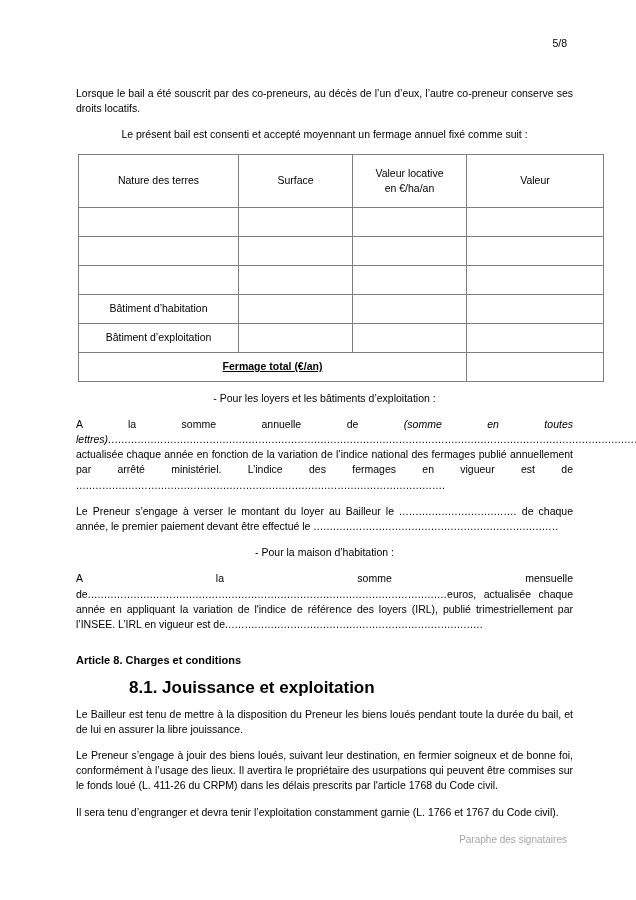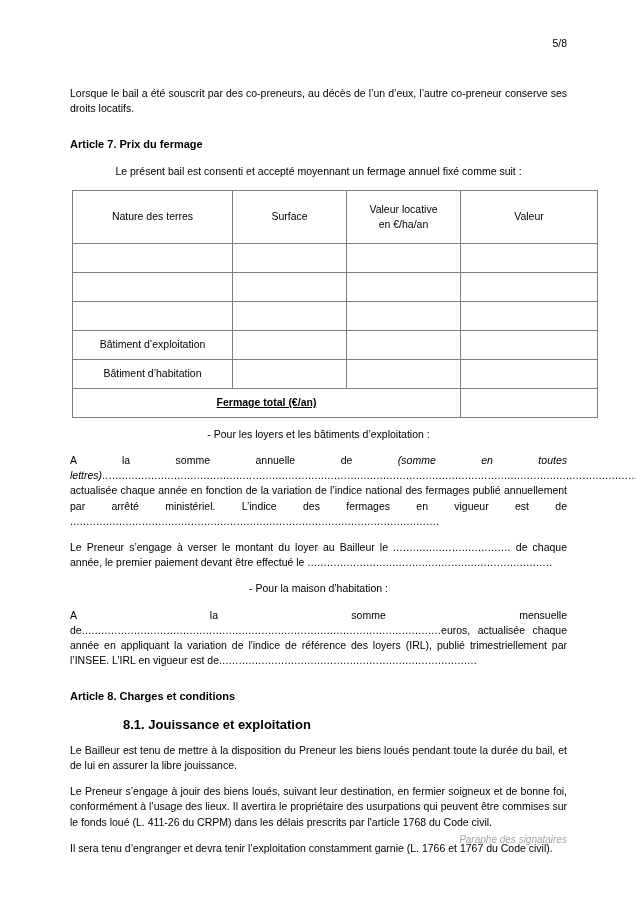--- a/index.html
+++ b/index.html
@@ -28,42 +28,42 @@
     top: 36px;
     left: 0;
     width: 567px;
     text-align: right;
     font-size: 10.5px;
     line-height: 14px;
   }
   .content {
     position: absolute;
     top: 86px;
-    left: 70px;
+    left: 76px;
     width: 497px;
   }
   p.para {
     margin: 0 0 11px 0;
     font-size: 10.5px;
     line-height: 15.2px;
     text-align: justify;
     hyphens: none;
   }
   p.para.left {
     text-align: center;
   }
   .h-article {
     margin: 21px 0 11px 0;
     font-size: 11px;
     font-weight: bold;
     line-height: 15.2px;
   }
   .h-sub {
     margin: 12px 0 11px 53px;
-    font-size: 13px;
+    font-size: 17px;
     font-weight: bold;
     line-height: 15.2px;
   }
   .tight {
     margin-bottom: 5px;
   }
   .ital {
     font-style: italic;
   }
   .dots {
@@ -98,37 +98,35 @@
     padding-right: 6px;
   }
   .hdr2 span { display: block; }
   .footer {
     position: absolute;
     top: 833px;
     left: 70px;
     width: 497px;
     text-align: right;
     font-size: 10px;
-    font-style: italic;
     color: #a6a6a6;
     line-height: 14px;
   }
 </style>
 </head>
 <body>
 
 <div class="page">
 
   <div class="page-number">5/8</div>
 
   <div class="content">
 
     <p class="para">Lorsque le bail a été souscrit par des co-preneurs, au décès de l’un d’eux, l’autre co-preneur conserve ses droits locatifs.</p>
 
-    <div class="h-article">Article 7. Prix du fermage</div>
 
     <p class="para left tight">Le présent bail est consenti et accepté moyennant un fermage annuel fixé comme suit :</p>
 
     <table class="fermage">
       <tbody>
         <tr class="head">
           <td class="c1">Nature des terres</td>
           <td class="c2">Surface</td>
           <td class="c3 hdr2">
             <span>Valeur locative</span>
@@ -148,27 +146,27 @@
           <td class="c3"></td>
           <td class="c4"></td>
         </tr>
         <tr class="blank">
           <td class="c1"></td>
           <td class="c2"></td>
           <td class="c3"></td>
           <td class="c4"></td>
         </tr>
         <tr class="named">
+          <td class="c1">Bâtiment d’habitation</td>
+          <td class="c2"></td>
+          <td class="c3"></td>
+          <td class="c4"></td>
+        </tr>
+        <tr class="named">
           <td class="c1">Bâtiment d’exploitation</td>
-          <td class="c2"></td>
-          <td class="c3"></td>
-          <td class="c4"></td>
-        </tr>
-        <tr class="named">
-          <td class="c1">Bâtiment d’habitation</td>
           <td class="c2"></td>
           <td class="c3"></td>
           <td class="c4"></td>
         </tr>
         <tr class="total">
           <td class="total-label" colspan="3">Fermage total (€/an)</td>
           <td class="c4"></td>
         </tr>
       </tbody>
     </table>

